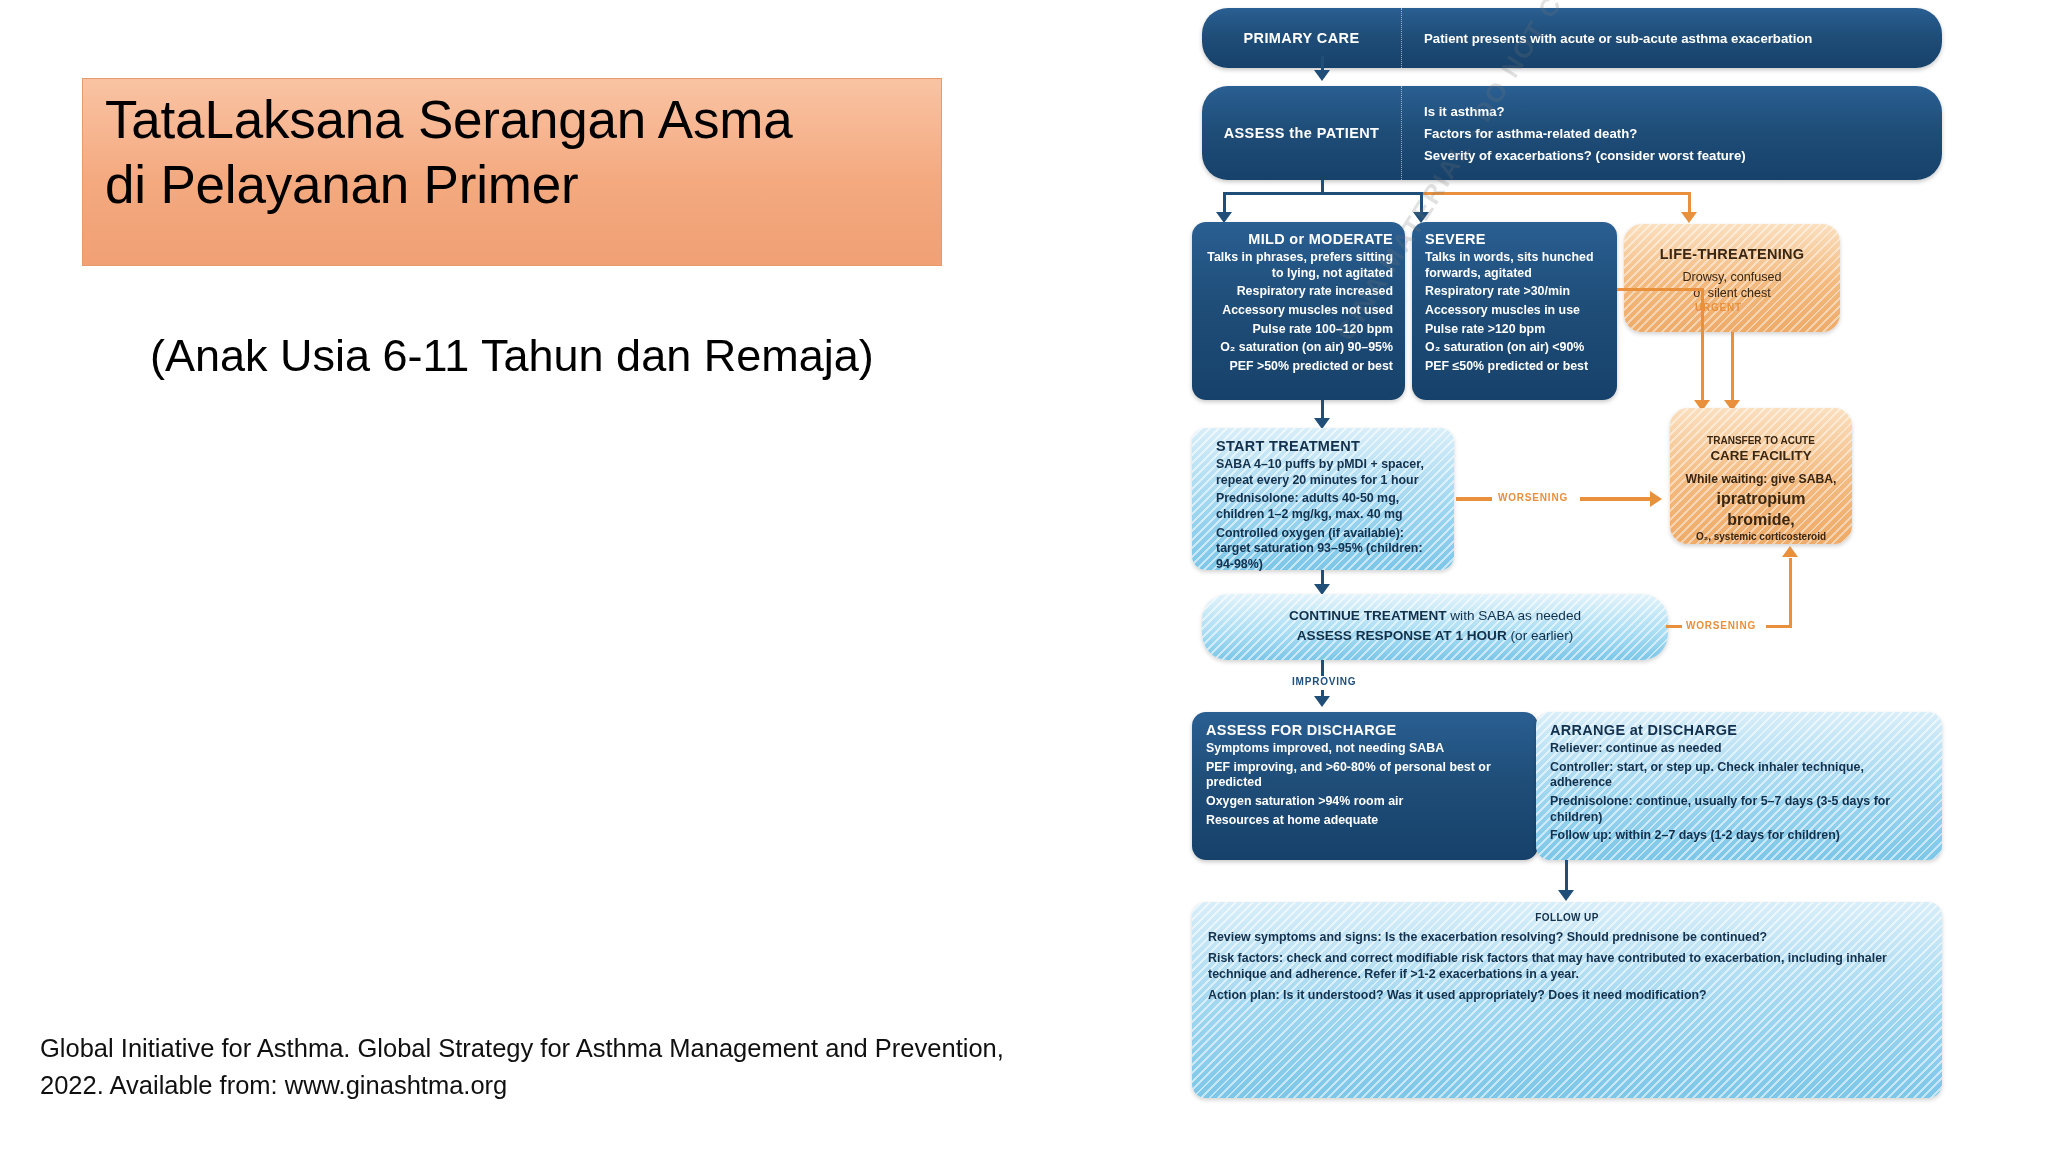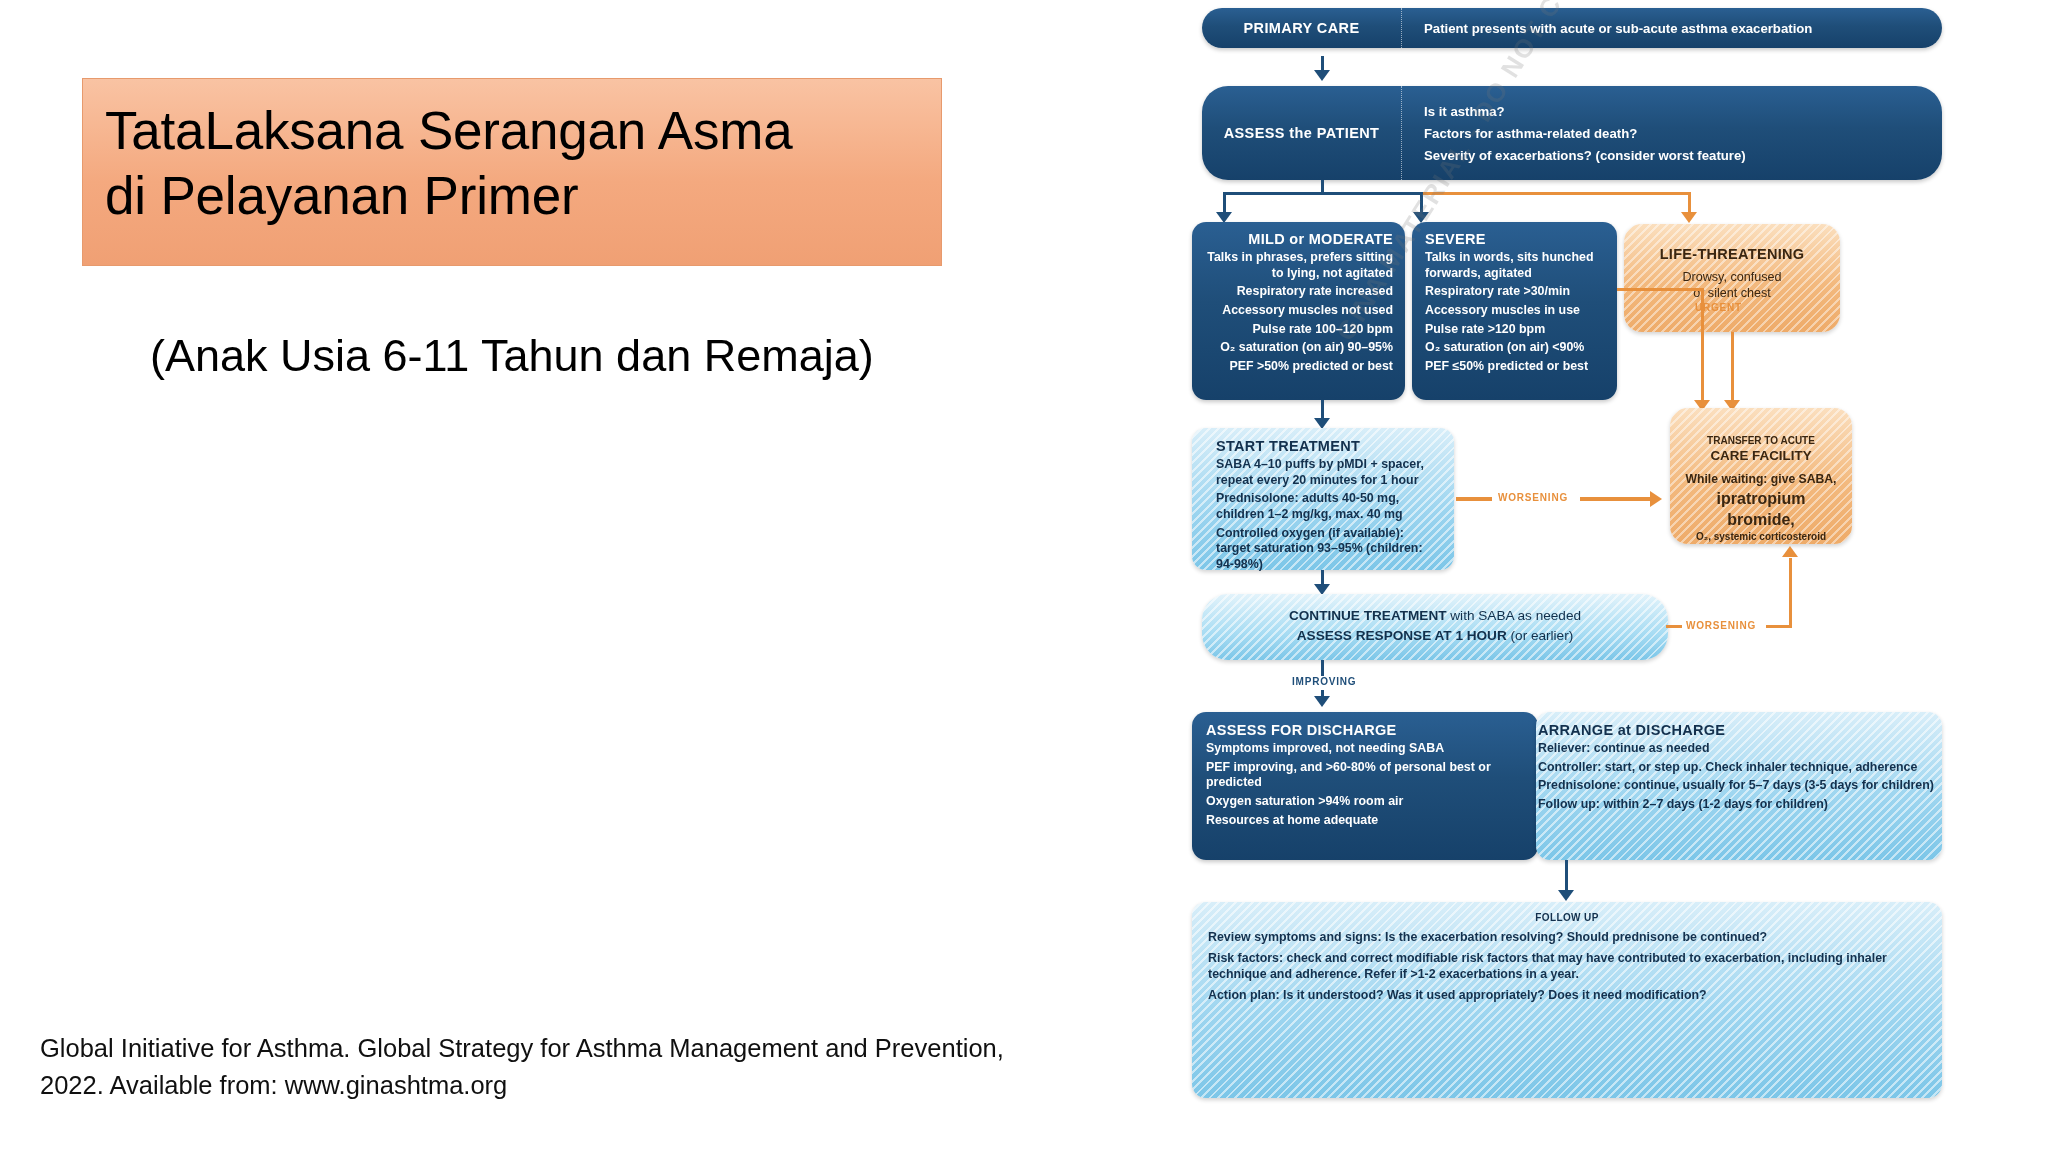--- a/index.html
+++ b/index.html
@@ -9,21 +9,21 @@
     font-family: "Liberation Sans", sans-serif;
     overflow: hidden;
   }
   .slide { position: relative; width: 2048px; height: 1152px; background: #fff; }
 
   
   .title-box {
     position: absolute; left: 82px; top: 78px; width: 860px; height: 188px;
     background: linear-gradient(180deg,#f9c3a3 0%, #f4a97f 55%, #f0a074 100%);
     border: 1px solid #e79a6d;
-    padding: 20px 22px 0 22px;
+    padding: 9px 22px 0 22px;
   }
   .title-line {
     font-size: 53px; line-height: 1.22; color: #000; font-weight: 400;
     letter-spacing: -0.2px; white-space: nowrap;
   }
   .subtitle {
     position: absolute; left: 150px; top: 330px; width: 900px;
     font-size: 45px; color: #000; white-space: nowrap;
   }
   .citation {
@@ -131,21 +131,21 @@
     <div class="title-line">TataLaksana Serangan Asma</div>
     <div class="title-line">di Pelayanan Primer</div>
   </div>
 
   <div class="subtitle">(Anak Usia 6-11 Tahun dan Remaja)</div>
 
   <div class="citation">Global Initiative for Asthma. Global Strategy for Asthma Management and Prevention, 2022. Available from: www.ginashtma.org</div>
 
   <div class="flow">
 
-    <div class="node rr-dark" style="left:34px; top:8px; width:740px; height:40px;">
+    <div class="node rr-dark" style="left:34px; top:8px; width:740px; height:60px;">
       <div class="split">
         <div class="left">PRIMARY CARE</div>
         <div class="right">
             <div class="li">Patient presents with acute or sub-acute asthma exacerbation</div>
           </div>
       </div>
     </div>
 
     <div class="vline" style="left:153px; top:56px; width:3px; height:16px;"></div>
     <div class="arrow-d" style="left:146px; top:70px;"></div>
@@ -251,21 +251,21 @@
     <div class="arrow-d" style="left:146px; top:696px;"></div>
 
     <div class="node rr-dark-sq bodylist" style="left:24px; top:712px; width:346px; height:148px; padding:10px 14px;">
       <div class="t">ASSESS FOR DISCHARGE</div>
       <div class="li">Symptoms improved, not needing SABA</div>
       <div class="li">PEF improving, and &gt;60-80% of personal best or predicted</div>
       <div class="li">Oxygen saturation &gt;94% room air</div>
       <div class="li">Resources at home adequate</div>
     </div>
 
-    <div class="node rr-lblue bodylist" style="left:368px; top:712px; width:406px; height:148px; padding:10px 2px;">
+    <div class="node rr-lblue bodylist" style="left:368px; top:712px; width:406px; height:148px; padding:10px 14px;">
       <div class="t">ARRANGE at DISCHARGE</div>
       <div class="li">Reliever: continue as needed</div>
       <div class="li">Controller: start, or step up. Check inhaler technique, adherence</div>
       <div class="li">Prednisolone: continue, usually for 5–7 days (3-5 days for children)</div>
       <div class="li">Follow up: within 2–7 days (1-2 days for children)</div>
     </div>
 
     <div class="vline" style="left:397px; top:860px; width:3px; height:32px;"></div>
     <div class="arrow-d" style="left:390px; top:890px;"></div>
 

